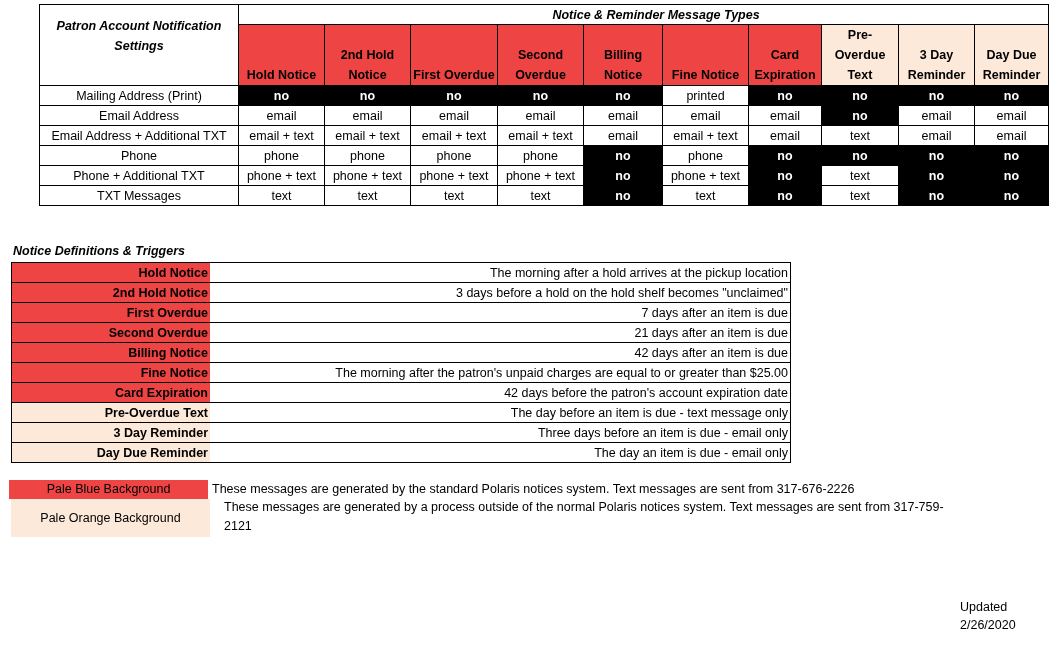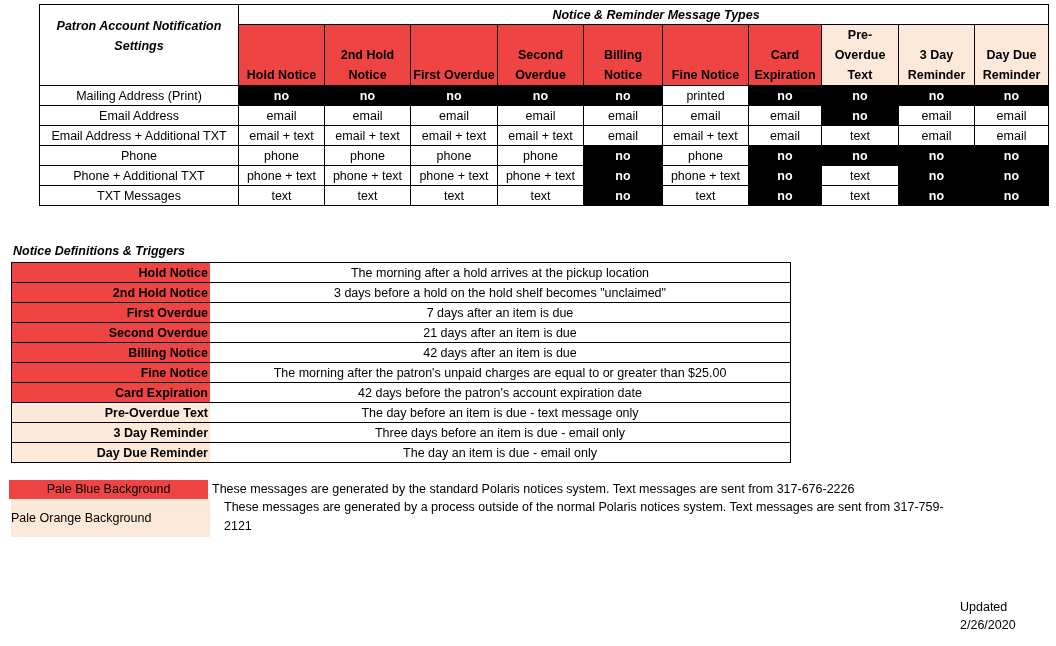--- a/index.html
+++ b/index.html
@@ -14,24 +14,24 @@
   #matrix td.no { background:#000; color:#fff; font-weight:bold; }
   #matrix .grouphdr { font-weight:bold; font-style:italic; height:19px;padding-left:27px; }
   #matrix .corner { font-weight:bold; font-style:italic; vertical-align:middle; line-height:20px; padding-bottom:18px; }
   #matrix .colhdr { font-weight:bold; vertical-align:bottom; height:58px; line-height:20px; white-space:normal; }
   .blue { background:#ef4444; }
   .orange { background:#fde9d9; }
   #defs-title { left:13px; top:244px; font-weight:bold; font-style:italic; }
   #defs { left:11px; top:262px; }
   #defs td { height:19px; line-height:18px; padding:0 2px; white-space:nowrap; border-bottom:1px solid #000; }
   #defs td.term { width:194px; text-align:right; font-weight:bold; border-left:1px solid #000; }
-  #defs td.def { width:576px; text-align:center; border-right:1px solid #000; }
+  #defs td.def { width:576px; text-align:right; border-right:1px solid #000; }
   #defs tr:first-child td { border-top:1px solid #000; }
   #legend-blue { left:9px; top:480px; width:199px; height:19px; line-height:19px; text-align:center; }
-  #legend-orange { left:11px; top:499px; width:199px; height:38px; line-height:38px; }
+  #legend-orange { left:11px; top:499px; width:199px; height:38px; line-height:38px; text-align:center; }
   #legend-blue-text { left:212px; top:480px; line-height:19px; white-space:nowrap; }
   #legend-orange-text { left:224px; top:498px; line-height:19px; width:740px; }
   #updated { left:948px; top:598px; line-height:18px; text-align:right;margin-left:12px; }
 </style>
 </head>
 <body>
 
 <table id="matrix" class="abs">
   <colgroup>
     <col style="width:199px">

